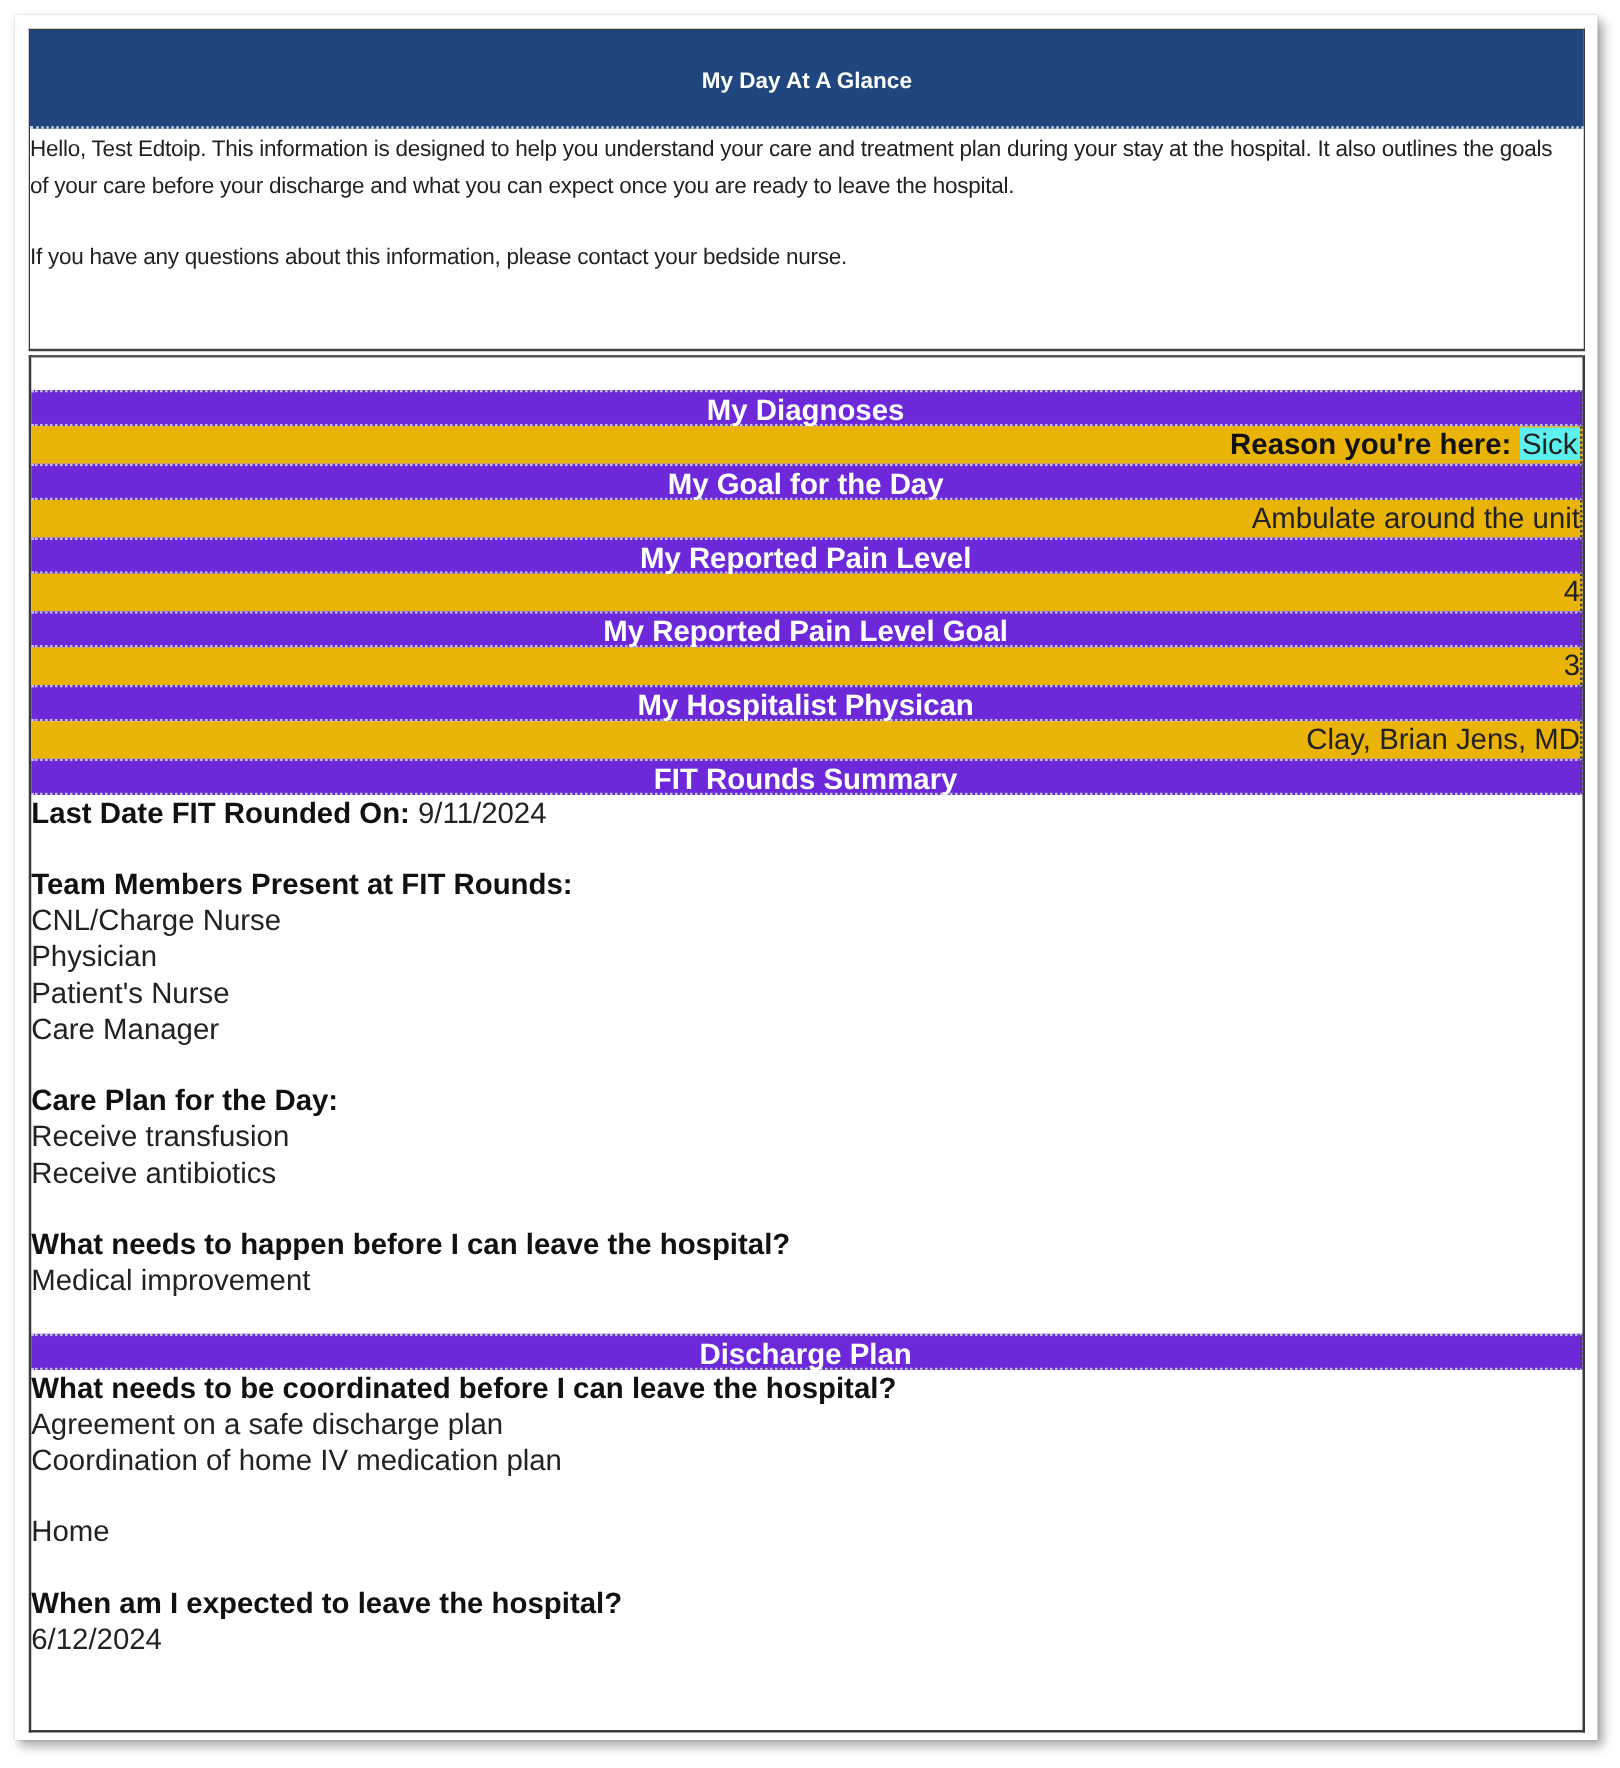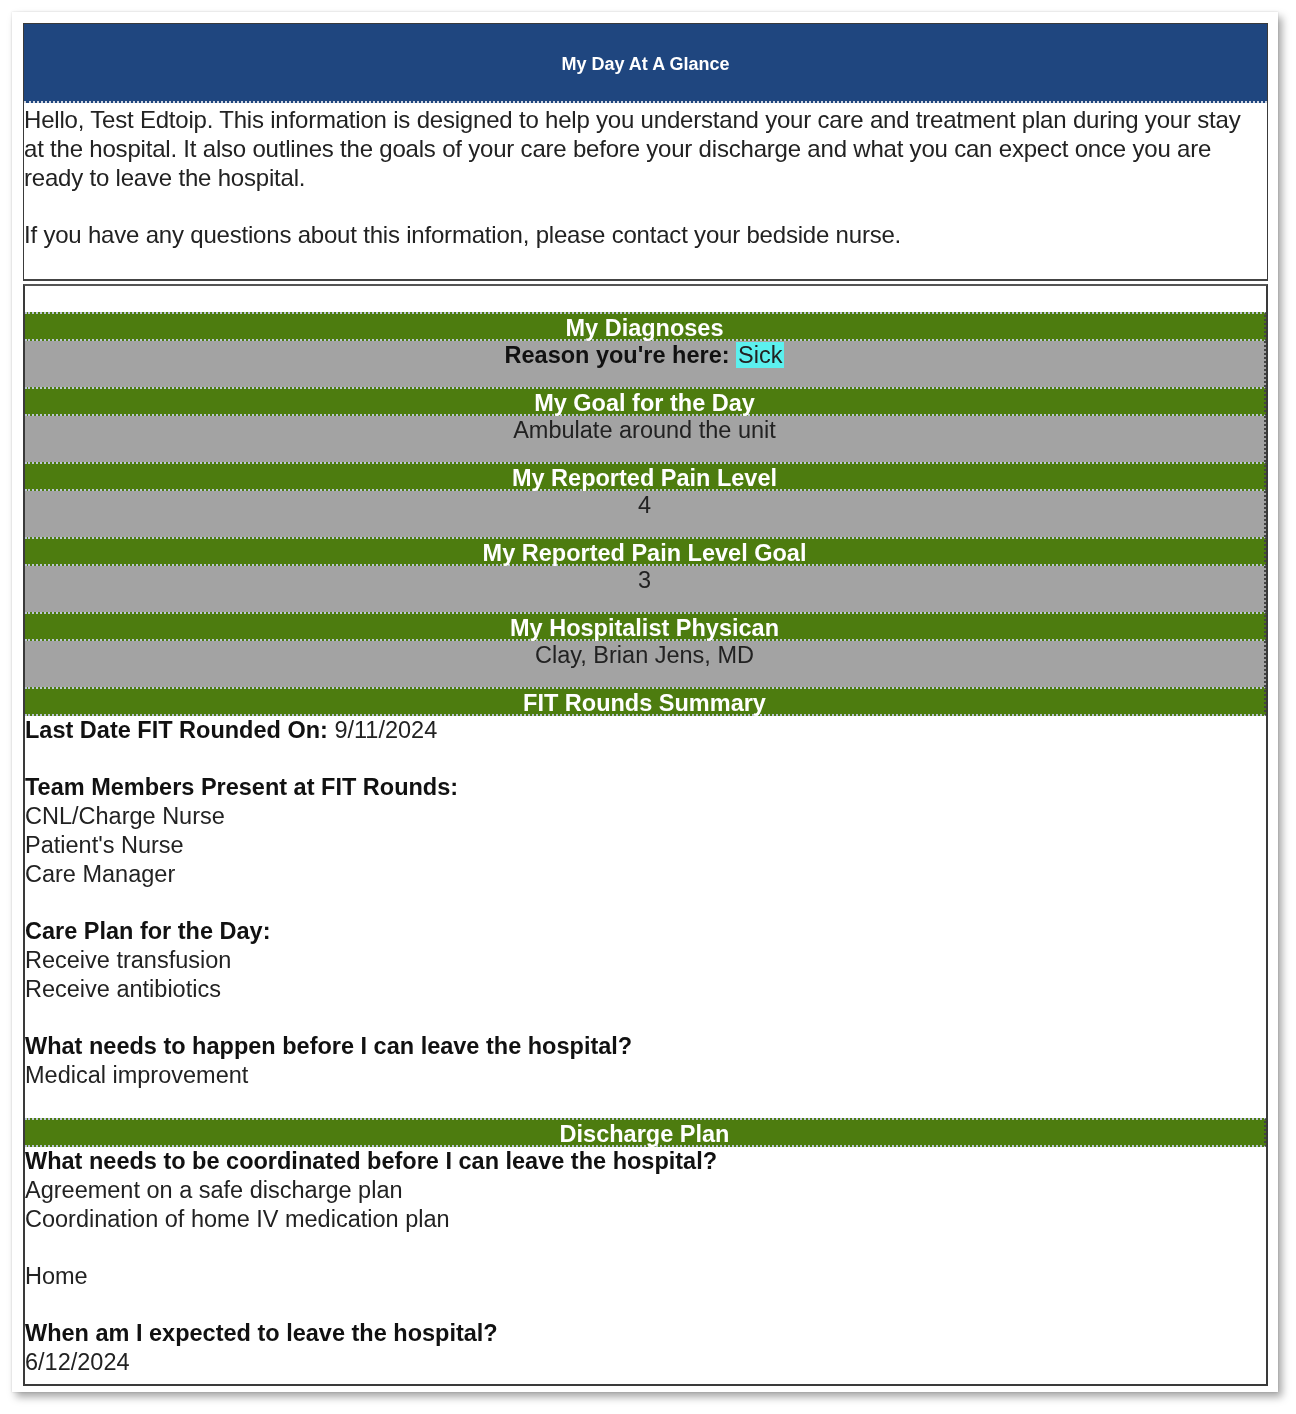--- a/index.html
+++ b/index.html
@@ -45,21 +45,21 @@
       align-items: center;
       justify-content: center;
       color: #ffffff;
       font-weight: bold;
       font-size: 18px;
       border-bottom: 2px dotted #cfd6e3;
       box-sizing: border-box;
       padding-top: 4px;
     }
     .intro {
-      font-size: 24px;
+      font-size: 18px;
       line-height: 29px;
       padding: 2px 6px 0 0;
       margin: 0;
       letter-spacing: -0.2px;
       color: #222;
     }
     .intro p {
       margin: 0;
     }
     .intro .gap {
@@ -73,38 +73,38 @@
       border-right: 2px solid #3a3a3a;
       border-bottom: 2px solid #3a3a3a;
       border-top: 2px solid #555;
       height: 1098px;
       background: #fff;
     }
     .spacer-row {
       height: 26px;
     }
     .band {
-      background: #4d7c0f;
+      background: #6d28d9;
       color: #ffffff;
       font-weight: bold;
       font-size: 23.5px;
       height: 29px;
       line-height: 29px;
       text-align: center;
       border-top: 2px dotted #bcc5d6;
       border-bottom: 2px dotted #bcc5d6;
       border-right: 2px dotted #444;
       box-sizing: border-box;
     }
     .value-row {
-      background: #a3a3a3;
+      background: #eab308;
       font-size: 23.5px;
-      height: 46px;
-      line-height: 29px;
-      text-align: center;
+      height: 30px;
+      line-height: 29px;
+      text-align: right;
       color: #222;
       border-right: 2px dotted #444;
       box-sizing: border-box;
     }
     .value-row b {
       color: #111;
     }
     .highlight {
       background: #5cf0ee;
       padding: 0 2px;
@@ -174,20 +174,21 @@
     <div class="band">FIT Rounds Summary</div>
 
     <div class="section">
       <p class="item">
         <span class="label">Last Date FIT Rounded On:</span>
         <span>9/11/2024</span>
       </p>
       <div class="blank"></div>
       <p class="heading">Team Members Present at FIT Rounds:</p>
       <p class="item">CNL/Charge Nurse</p>
+      <p class="item">Physician</p>
       <p class="item">Patient's Nurse</p>
       <p class="item">Care Manager</p>
       <div class="blank"></div>
       <p class="heading">Care Plan for the Day:</p>
       <p class="item">Receive transfusion</p>
       <p class="item">Receive antibiotics</p>
       <div class="blank"></div>
       <p class="heading">What needs to happen before I can leave the hospital?</p>
       <p class="item">Medical improvement</p>
       <div class="blank"></div>

